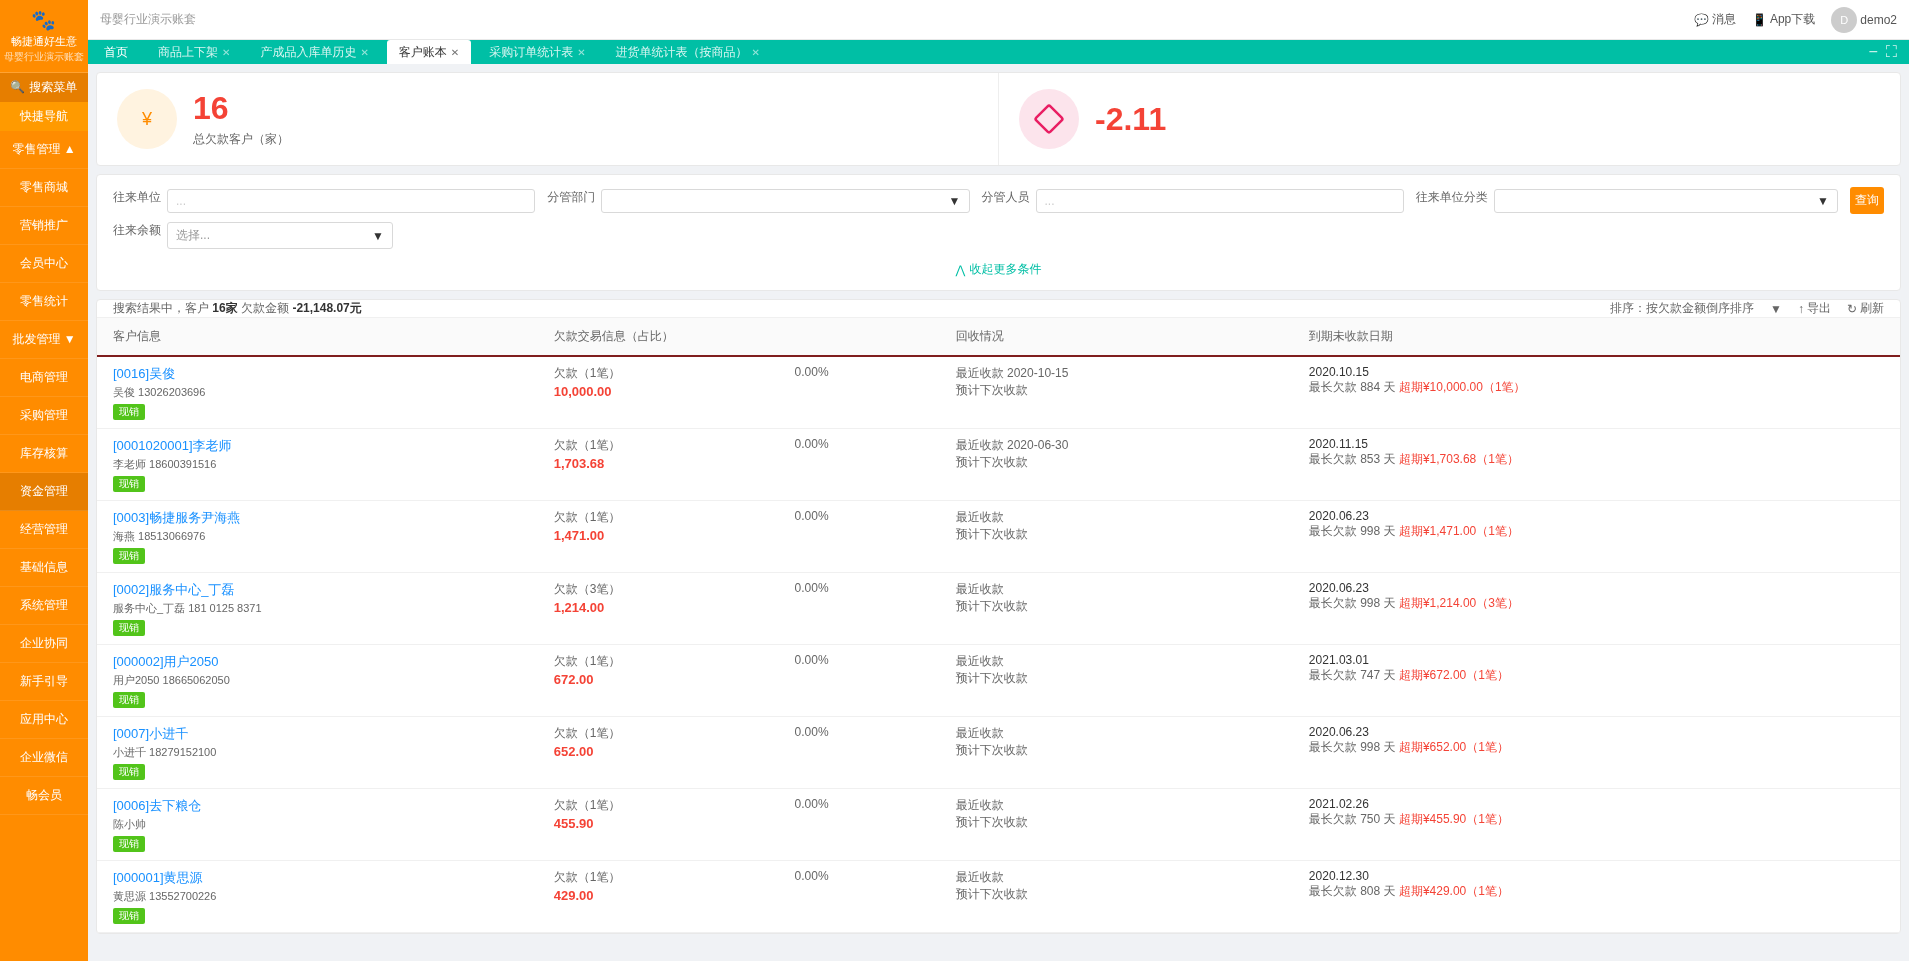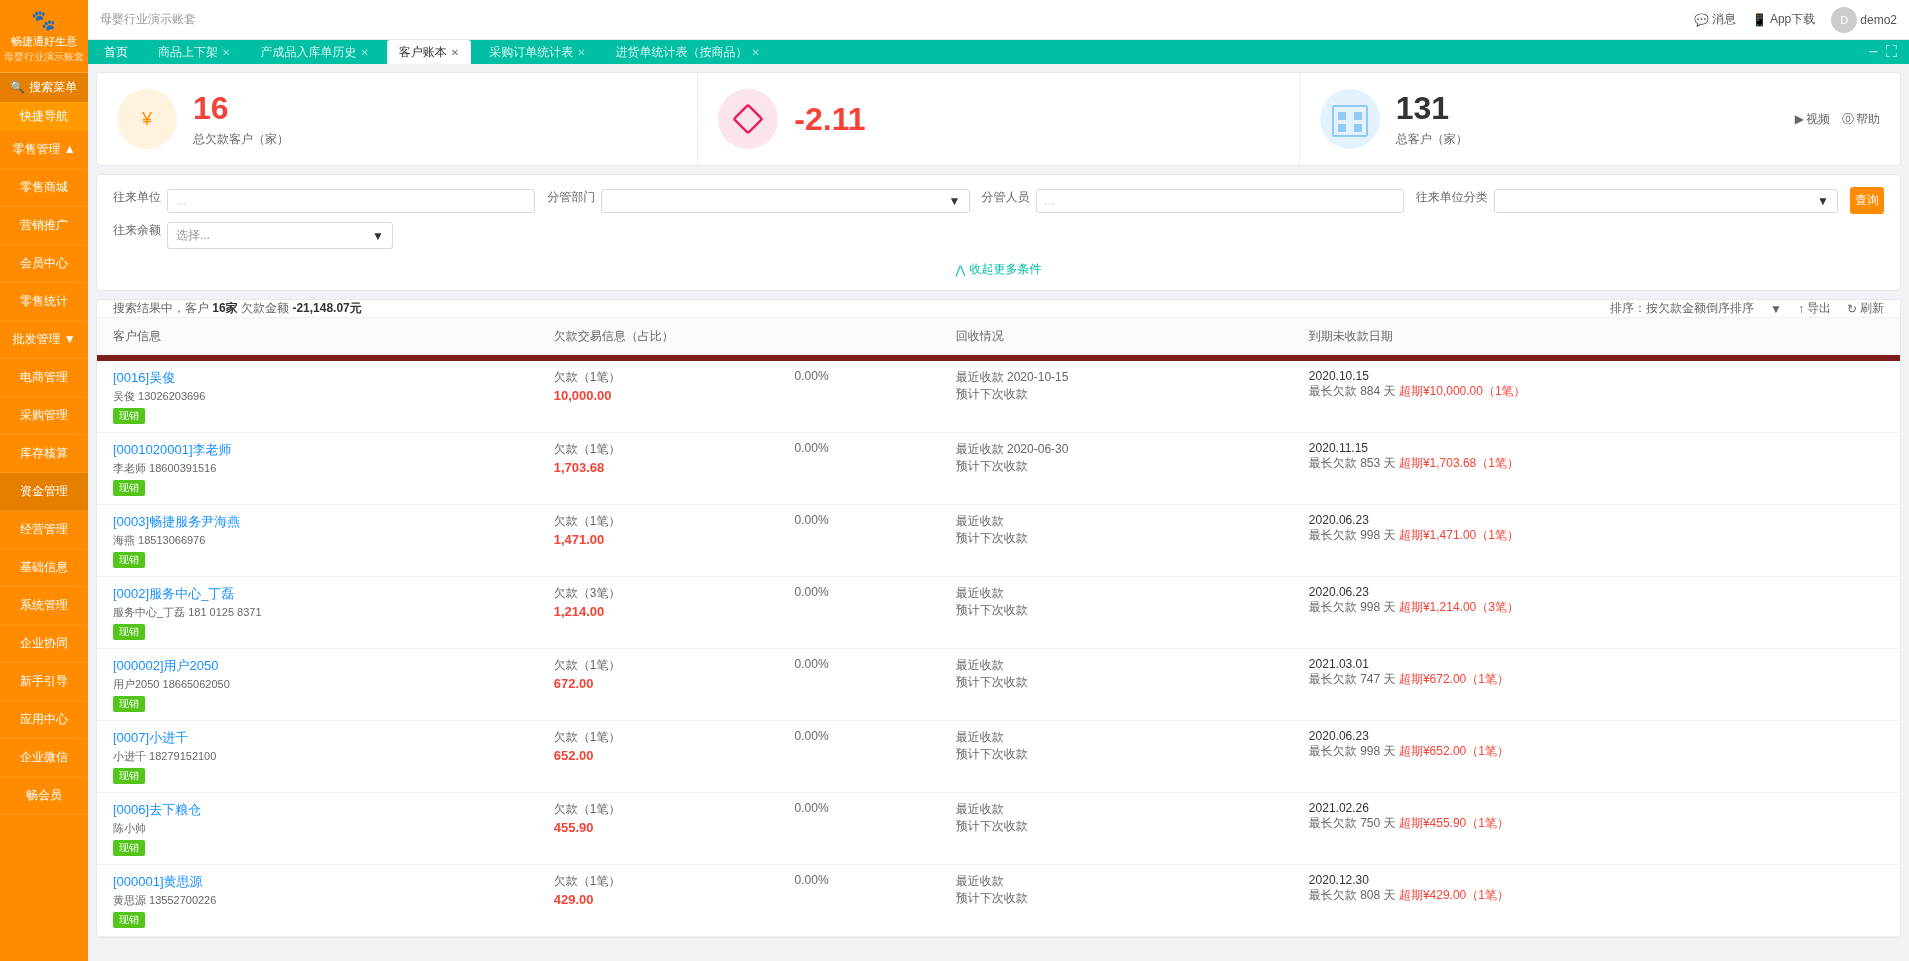--- a/index.html
+++ b/index.html
@@ -68,21 +68,21 @@
     .results-header { display: flex; align-items: center; justify-content: space-between; padding: 0 16px; border-bottom: 1px solid #f0f0f0; }
     .results-summary { font-size: 12px; color: #666; }
     .results-summary span.highlight { color: #333; font-weight: bold; }
     .results-actions { display: flex; align-items: center; gap: 16px; font-size: 12px; color: #666; text-align: center; }
     .results-actions span { cursor: pointer; display: flex; align-items: center; gap: 3px; }
     .sort-text { color: #666; }
 
     
     .data-table { width: 100%; border-collapse: collapse; }
     .data-table thead tr { background: #fafafa; border-bottom: 1px solid #e8e8e8; }
-    .data-table th { padding: 10px 16px; font-size: 12px; color: #666; text-align: left; font-weight: normal; border-bottom: 6px solid #7f1d1d; }
+    .data-table th { padding: 10px 16px; font-size: 12px; color: #666; text-align: left; font-weight: normal; border-bottom: 2px solid #7f1d1d; }
     .data-table tbody tr { border-bottom: 1px solid #f0f0f0; }
     .data-table td { padding: 8px 16px; font-size: 12px; vertical-align: top; }
     .customer-name { color: #1890ff; cursor: pointer; font-size: 13px; }
     .customer-info { color: #666; font-size: 11px; margin-top: 2px; }
     .tag-green { display: inline-block; background: #52c41a; color: #fff; font-size: 10px; padding: 1px 6px; border-radius: 2px; margin-top: 4px; }
     .debt-amount { color: #f44336; font-size: 13px; font-weight: bold; margin-top: 2px; }
     .debt-count { color: #666; font-size: 12px; }
     .ratio { color: #666; font-size: 12px; }
     .collection-date { font-size: 12px; color: #666; }
     .overdue-link { color: #f44336; cursor: pointer; font-size: 12px; }
@@ -240,45 +240,20 @@
         <div class="summary-card">
           <div class="card-icon pink">
             <svg width="40" height="40" viewBox="0 0 40 40">
                 <rect x="10" y="10" width="20" height="20" transform="rotate(45 20 20)" fill="none" stroke="#e91e63" stroke-width="2.5" rx="2"></rect>
               </svg>
           </div>
           <div class="card-data">
             <div class="card-number red">-2.11</div>
           </div>
         </div>
-        <div class="summary-card">
-          <div class="card-icon blue">
-            <svg width="50" height="50" viewBox="0 0 50 50">
-                <rect x="8" y="12" width="34" height="30" fill="none" stroke="#90caf9" stroke-width="2" rx="1"></rect>
-                <rect x="13" y="18" width="8" height="8" fill="#90caf9"></rect>
-                <rect x="29" y="18" width="8" height="8" fill="#90caf9"></rect>
-                <rect x="13" y="30" width="8" height="8" fill="#90caf9"></rect>
-                <rect x="29" y="30" width="8" height="8" fill="#90caf9"></rect>
-              </svg>
-          </div>
-          <div class="card-data">
-            <div class="card-number dark">131</div>
-            <div class="card-label">总客户（家）</div>
-          </div>
-          <div class="card-actions">
-            <span>
-              <span>▶</span>
-              <span>视频</span>
-            </span>
-            <span>
-              <span>⓪</span>
-              <span>帮助</span>
-            </span>
-          </div>
-        </div>
       </div>
 
       <div class="filter-area">
         <div class="filter-row">
           <div class="filter-item">
             <span class="filter-label">往来单位</span>
             <div class="filter-input-dots">
               <span style="color:#ccc;">...</span>
             </div>
           </div>

